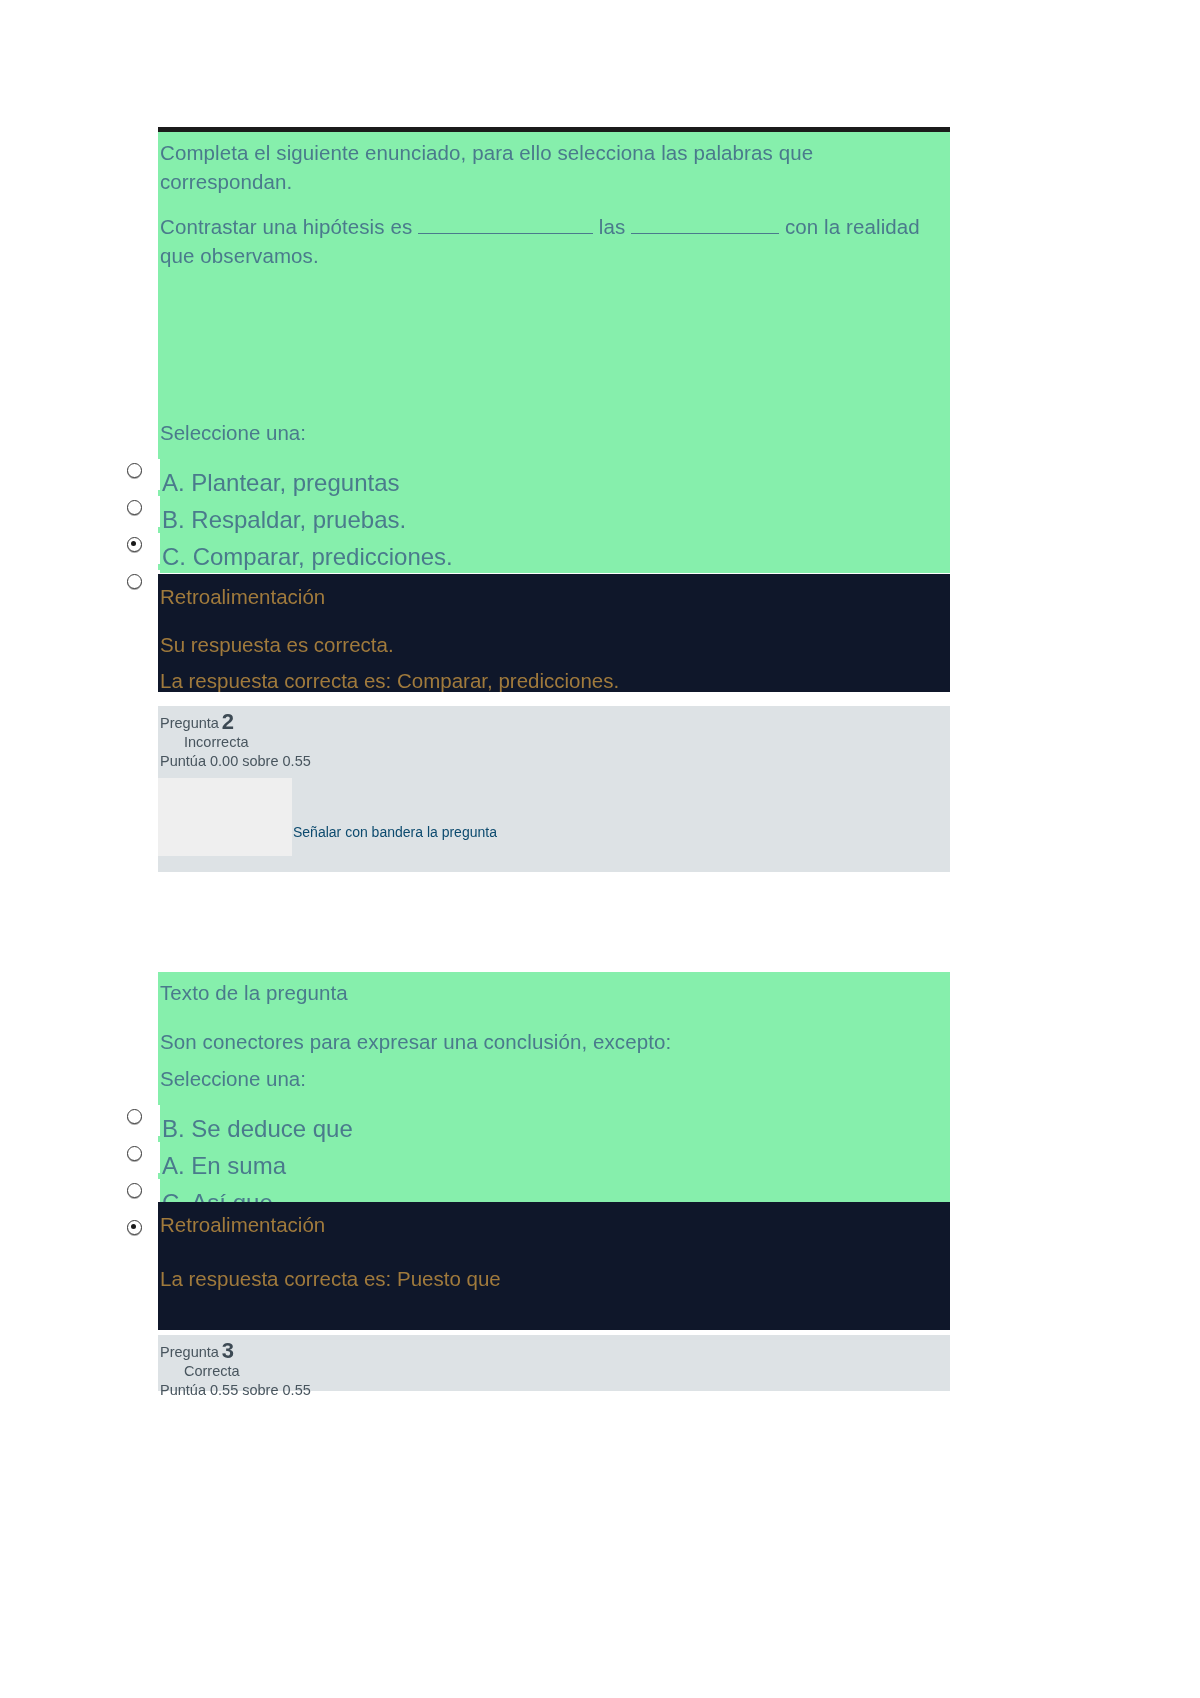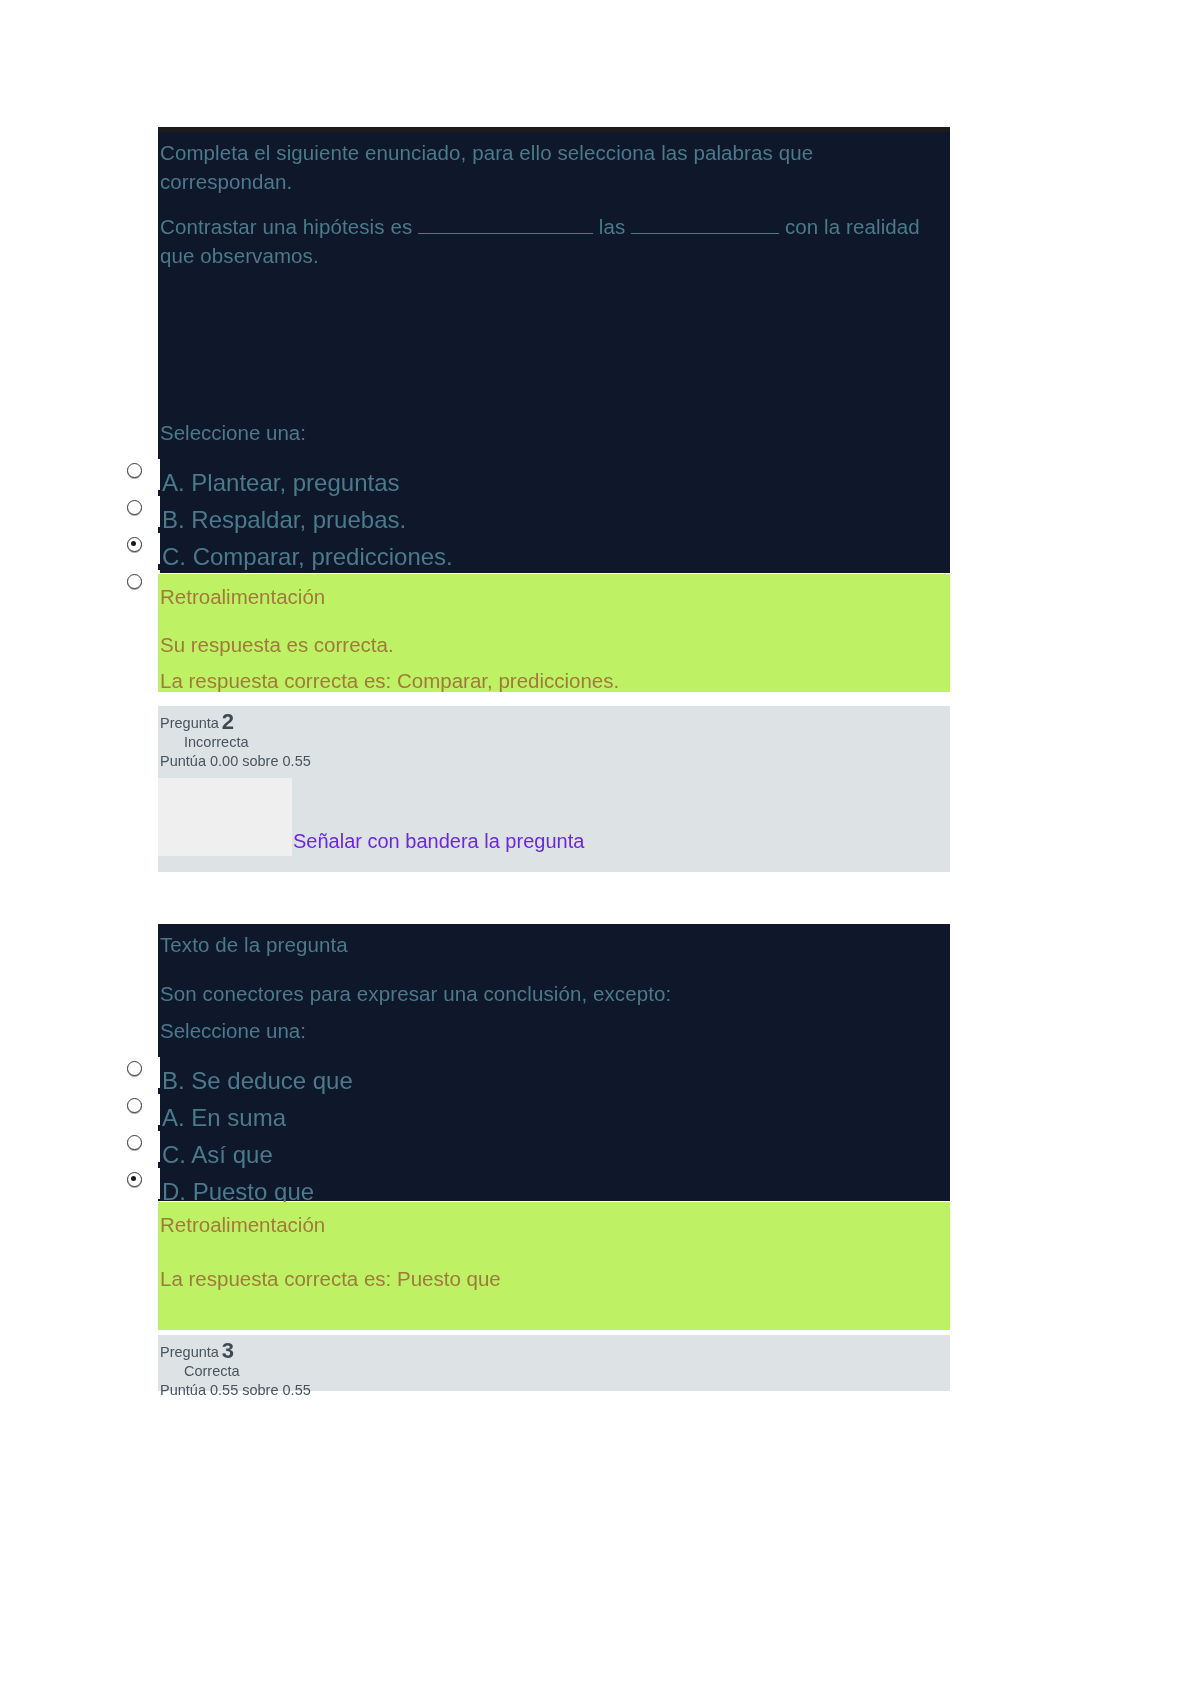--- a/index.html
+++ b/index.html
@@ -13,28 +13,28 @@
 
   .page{position:relative;width:1200px;height:1698px;}
 
   
   .qbox{
     position:absolute;
     left:158px;width:792px;
     box-sizing:border-box;
   }
   .content-block{
-    background:#0f172a;
+    background:#86efac;
     color:#4a7a8c;
     padding:6px 0 8px 0;
   }
   .content-block .inner{padding:0 8px 0 2px;}
 
   .feedback-block{
-    background:#bef264;
+    background:#0f172a;
     color:#a07a3c;
   }
   .info-block{
     background:#dde2e5;
     color:#48555e;
   }
 
   .topbar{
     position:absolute;left:158px;top:127px;width:792px;height:5px;
     background:#1b1b1b;
@@ -126,23 +126,23 @@
     font-size:14.5px;line-height:19px;color:#48555e;
   }
   .flag-panel{
     position:absolute;
     left:0;top:72px;
     width:134px;height:78px;
     background:#efefef;
   }
   .flag-label{
     position:absolute;
-    left:135px;top:124px;
-    font-size:20px;
-    color:#6d28d9;
+    left:135px;top:118px;
+    font-size:14px;
+    color:#0c4a6e;
     white-space:nowrap;
   }
 </style>
 </head>
 <body>
 
 <div class="page">
 
   <div class="topbar"></div>
 
@@ -200,21 +200,21 @@
       <div class="info-q">
         <span>Pregunta</span><span class="num">2</span>
       </div>
       <div class="info-state">Incorrecta</div>
       <div class="info-grade">Puntúa 0.00 sobre 0.55</div>
     </div>
     <div class="flag-panel"></div>
     <div class="flag-label">Señalar con bandera la pregunta</div>
   </div>
 
-  <div class="qbox content-block" style="top:924px;height:277px;">
+  <div class="qbox content-block" style="top:972px;height:277px;">
     <div class="inner">
       <div class="q-text">Texto de la pregunta</div>
 
       <div style="height:20px"></div>
 
       <div class="q-text">Son conectores para expresar una conclusión, excepto:</div>
 
       <div style="height:8px"></div>
 
       <div class="sel-label">Seleccione una:</div>

